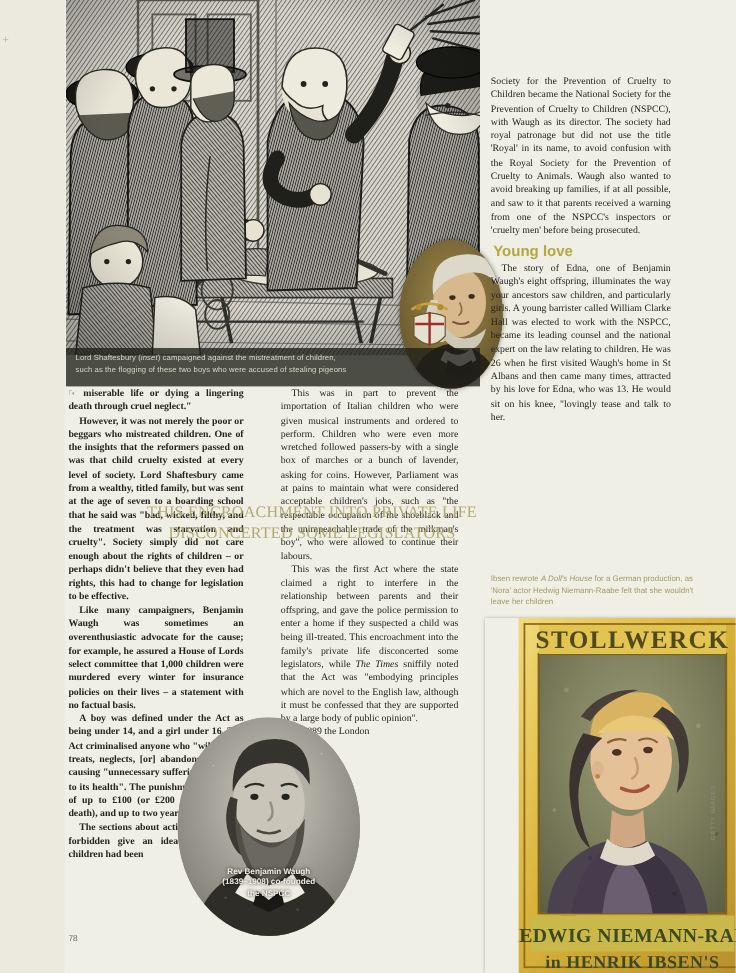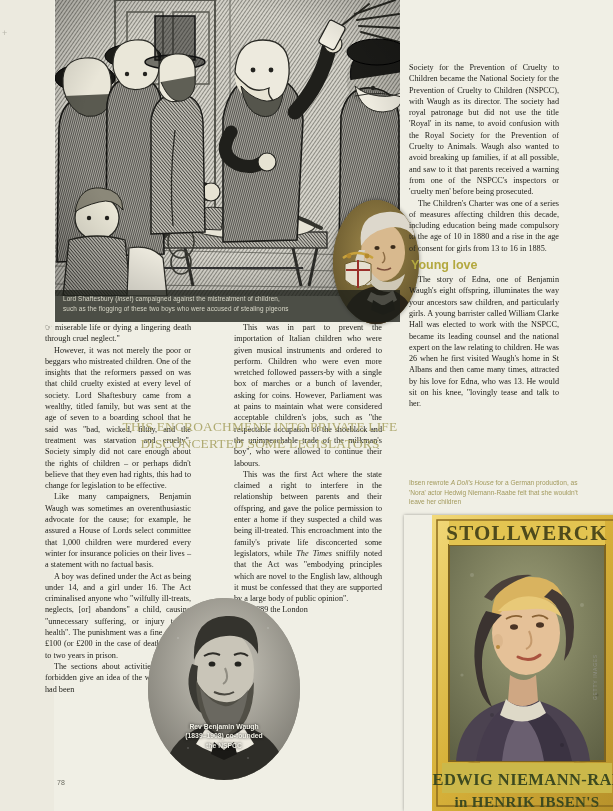--- a/index.html
+++ b/index.html
@@ -43,21 +43,21 @@
   .col{
     position:absolute;
     font-size:8.2px;line-height:11.3px;
     color:#23231e;
     text-align:justify;
   }
   .col p{margin:0;text-indent:9px;}
   .col p.noind{text-indent:0;}
   .col i{}
 
-  .col-left{left:45px;top:322px;width:146px;}
+  .col-left{left:57px;top:322px;width:146px;font-weight:bold;}
   .col-mid{left:234px;top:322px;width:148px;}
   .col-right{left:409px;top:62px;width:150px;}
 
   
   .pullquote{
     position:absolute;left:120px;top:418px;width:280px;
     text-align:center;
     font-family:Liberation Serif, serif;
     font-size:13.4px;line-height:17px;
     color:#b0ab72;
@@ -325,21 +325,20 @@
   <div class="col col-mid">
     <p><span>This was in part to prevent the importation of Italian children who were given musical instruments and ordered to perform. Children who were even more wretched followed passers-by with a single box of marches or a bunch of lavender, asking for coins. However, Parliament was at pains to maintain what were considered acceptable children's jobs, such as "the respectable occupation of the shoeblack and the unimpeachable trade of the milkman's boy", who were allowed to continue their labours.</span></p>
     <p><span>This was the first Act where the state claimed a right to interfere in the relationship between parents and their offspring, and gave the police permission to enter a home if they suspected a child was being ill-treated. This encroachment into the family's private life disconcerted some legislators, while <i>The Times</i> sniffily noted that the Act was "embodying principles which are novel to the English law, although it must be confessed that they are supported by a large body of public opinion".</span></p>
     <p><span>In 1889 the London</span></p>
   </div>
 
   <div class="pullquote">THIS ENCROACHMENT INTO PRIVATE LIFE DISCONCERTED SOME LEGISLATORS</div>
 
   <div class="col col-right">
     <p class="noind"><span>Society for the Prevention of Cruelty to Children became the National Society for the Prevention of Cruelty to Children (NSPCC), with Waugh as its director. The society had royal patronage but did not use the title 'Royal' in its name, to avoid confusion with the Royal Society for the Prevention of Cruelty to Animals. Waugh also wanted to avoid breaking up families, if at all possible, and saw to it that parents received a warning from one of the NSPCC's inspectors or 'cruelty men' before being prosecuted.</span></p>
-    <p><span>The Children's Charter was one of a series of measures affecting children this decade, including education being made compulsory to the age of 10 in 1880 and a rise in the age of consent for girls from 13 to 16 in 1885.</span></p>
     <div class="subhead">Young love</div>
     <p><span>The story of Edna, one of Benjamin Waugh's eight offspring, illuminates the way your ancestors saw children, and particularly girls. A young barrister called William Clarke Hall was elected to work with the NSPCC, became its leading counsel and the national expert on the law relating to children. He was 26 when he first visited Waugh's home in St Albans and then came many times, attracted by his love for Edna, who was 13. He would sit on his knee, "lovingly tease and talk to her.</span></p>
   </div>
 
   <div class="rc-caption">Ibsen rewrote <i><i>A Doll's House</i></i> for a German production, as 'Nora' actor Hedwig Niemann-Raabe felt that she wouldn't leave her children</div>
 
   <div class="waugh">
     <svg viewBox="0 0 152 182" preserveAspectRatio="xMidYMid slice">
       <defs>
         <radialGradient id="wbg" cx="50%" cy="38%" r="78%">

